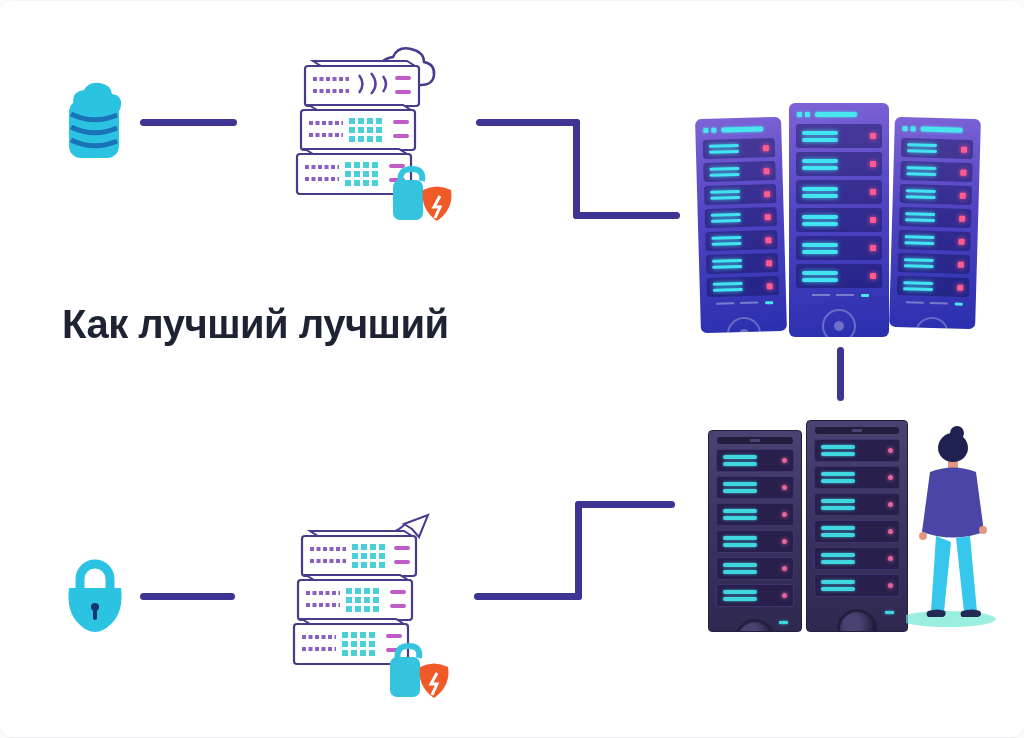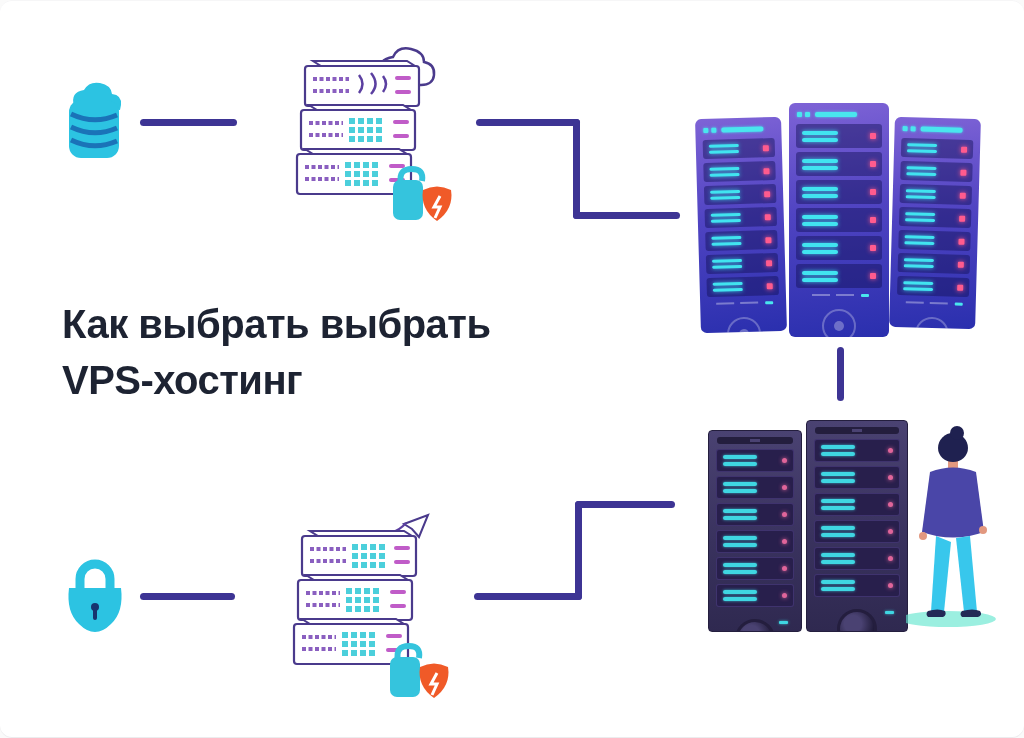--- a/index.html
+++ b/index.html
@@ -344,22 +344,21 @@
       <div class="t-foot">
           <div class="foot-text"><i></i><i></i><b></b></div>
           <div class="emblem"></div>
         </div>
     </div>
   </div>
 
   <div class="cline" style="left:837px;top:347px;width:7px;height:54px"></div>
 
   <div class="title">
-    <div>Как выбрать выбрать</div>
-    <div>VPS-хостинг</div>
+    <div>Как лучший лучший</div>
   </div>
 
   <svg class="src-icon" style="left:62px;top:550px" width="66" height="88" viewBox="0 0 66 88">
     <path class="stroke-teal" d="M18,40 v-11 a15,15 0 0 1 30,0 v11" stroke-width="9" fill="none"></path>
     <path class="fill-teal" d="M7,38 h52 q3,24 -10,36 q-8,8 -16,8 q-8,0 -16,-8 Q4,62 7,38 Z"></path>
     <circle class="fill-keyhole" cx="33" cy="57" r="4"></circle>
     <rect class="fill-keyhole" x="31" y="57" width="4" height="13" rx="2"></rect>
   </svg>
 
   <div class="cline" style="left:140px;top:593px;width:95px;height:7px"></div>

